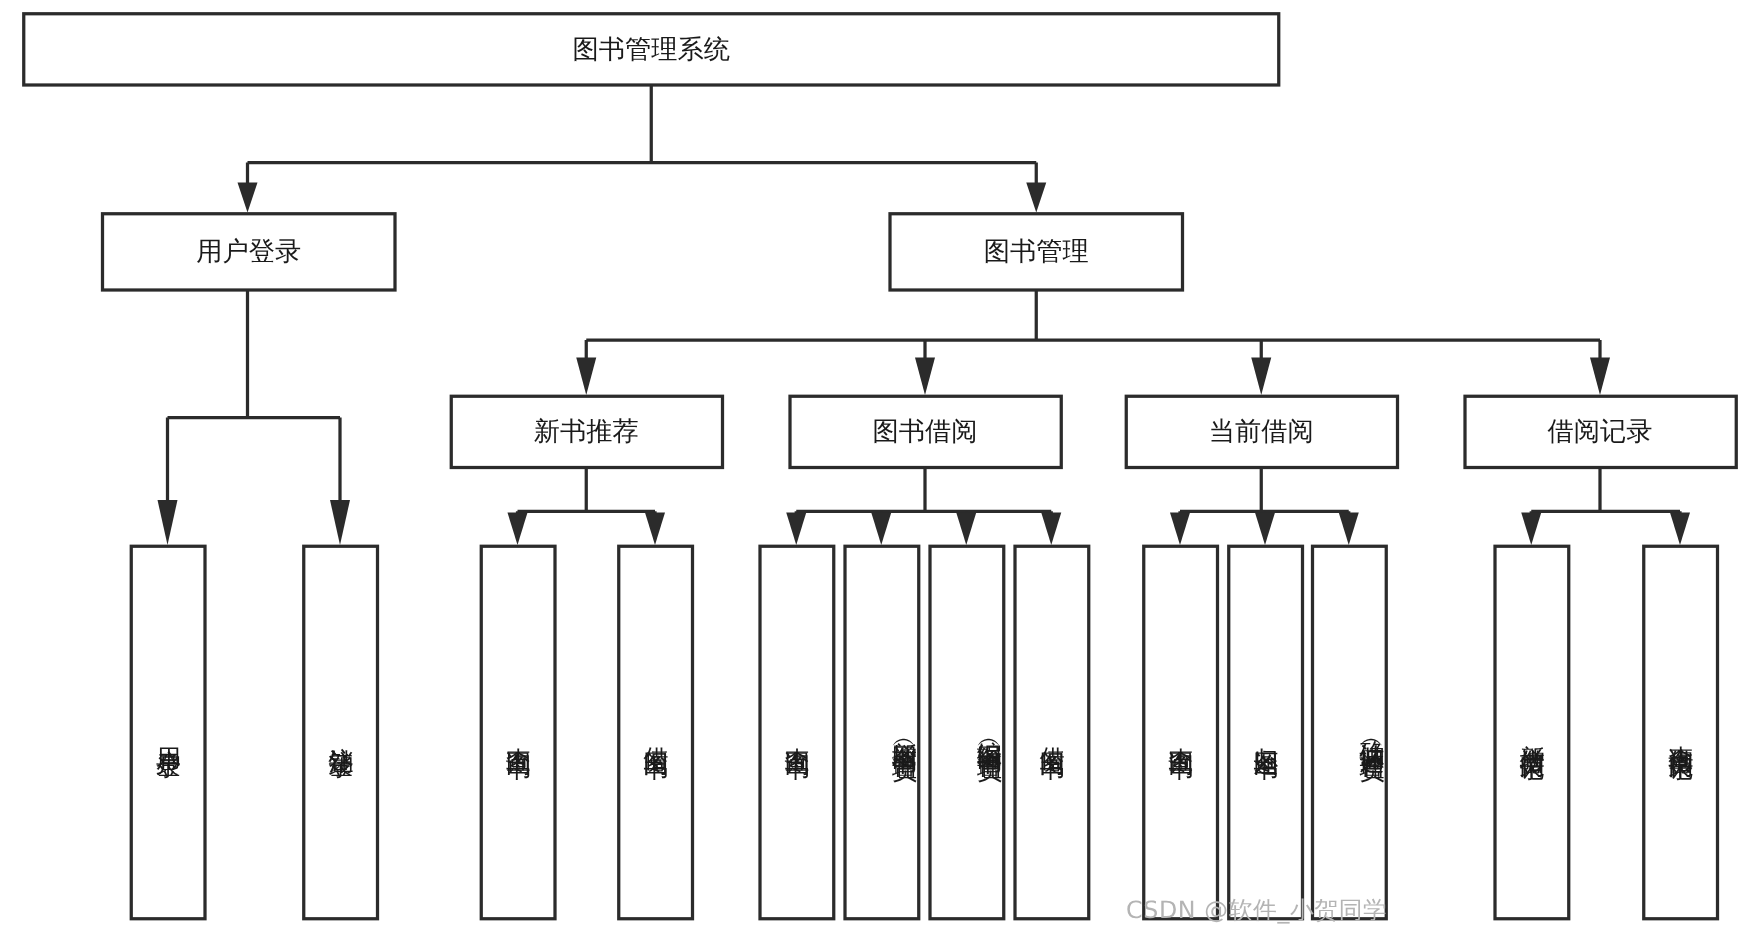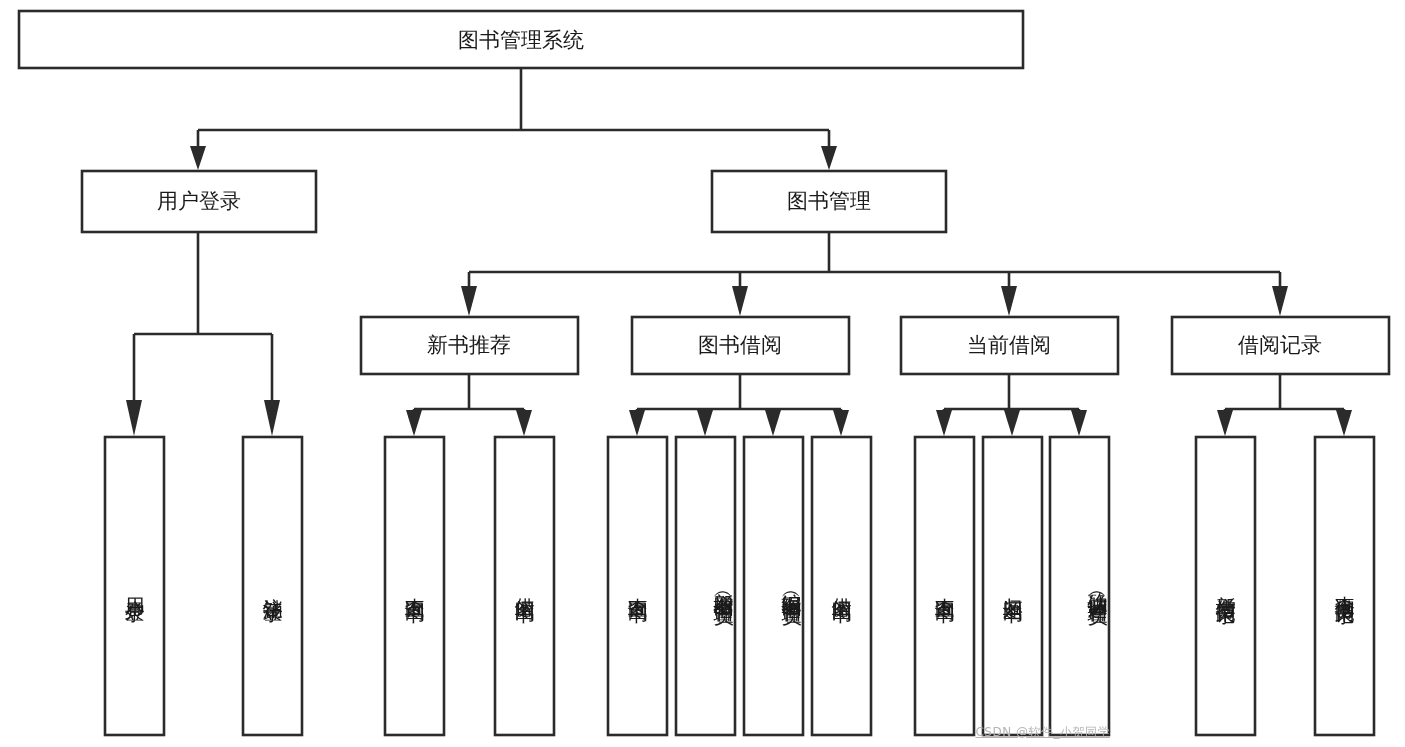--- a/index.html
+++ b/index.html
@@ -70,25 +70,24 @@
   .leaf-label.topped {
     display: flex;
     align-items: flex-start;
     justify-content: center;
   }
   .watermark {
     position: absolute;
     right: 12px;
     bottom: 6px;
     font-family: "DejaVu Sans", "Liberation Sans", sans-serif;
-    font-size: 12px;
+    font-size: 19px;
     color: #b4b4b4;
     letter-spacing: 0.5px;
     white-space: nowrap;
-    text-decoration: underline;
   }
 </style>
 </head>
 <body>
 
 <div id="diagram-root">
 
   <svg class="diagram-svg" viewBox="0 0 1405 747" xmlns="http://www.w3.org/2000/svg">
 
     <g>

